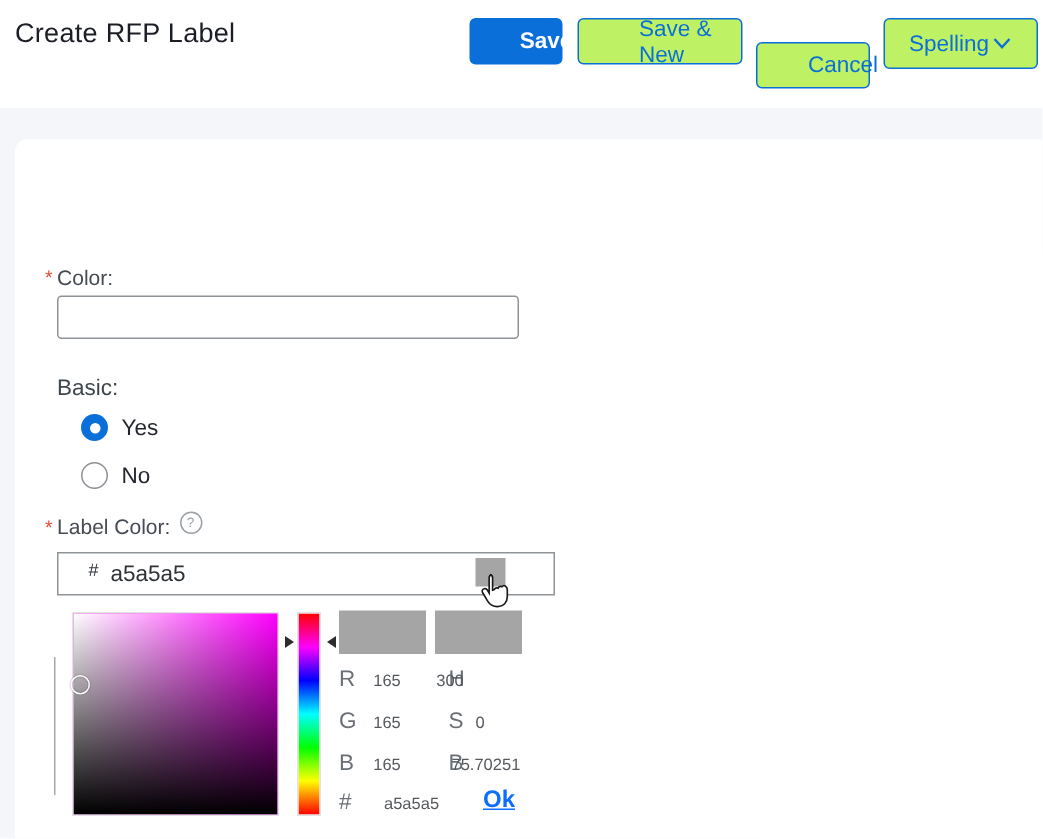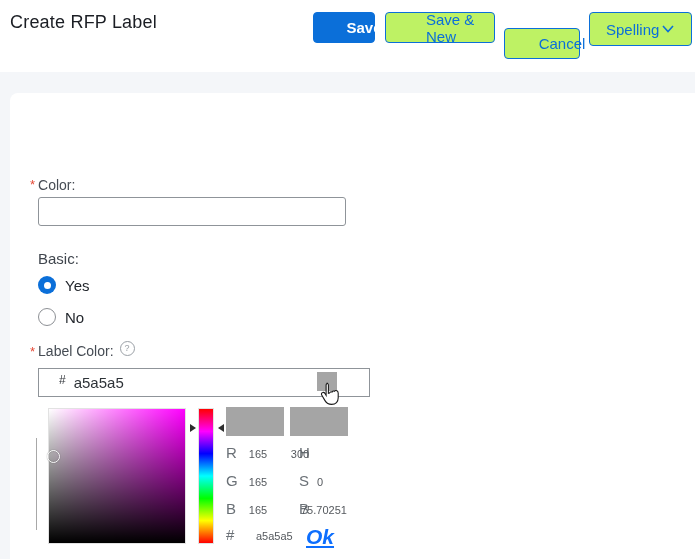--- a/index.html
+++ b/index.html
@@ -23,21 +23,21 @@
   .page-band{position:absolute;left:0;top:72px;width:695px;height:487px;background:var(--page-band,#f4f6f9);}
   .panel{position:absolute;left:10px;top:93px;width:685px;height:466px;background:#fff;border-radius:8px 0 0 0;}
   .section-title{position:absolute;left:28px;top:27px;font-size:19px;font-weight:600;color:#1b1e24;}
   .field-label{position:absolute;font-size:14px;color:#464c54;display:flex;align-items:flex-start;}
   .req{color:var(--required-red,#e54936);margin-right:3px;font-size:13px;}
   #name-label{left:20px;top:84px;}
   .text-input{position:absolute;left:28px;top:104px;width:308px;height:29px;box-sizing:border-box;
        border:1px solid #8f9499;border-radius:3px;background:#fff;font-size:15px;padding:0 8px;outline:none;
        font-family:"Liberation Sans",sans-serif;}
   #active-label{left:28px;top:157px;font-size:15px;color:#3f454d;}
-  .radio-row{position:absolute;left:28px;display:flex;align-items:center;gap:9px;cursor:pointer;}
+  .radio-row{position:absolute;left:44px;display:flex;align-items:center;gap:9px;cursor:pointer;}
   #radio-row-yes{top:183px;}
   #radio-row-no{top:215px;}
   .radio{width:18px;height:18px;border-radius:50%;box-sizing:border-box;display:flex;align-items:center;justify-content:center;}
   .radio.on{background:var(--accent,#0b6fd9);}
   .radio.on .dot{width:7px;height:7px;border-radius:50%;background:#fff;}
   .radio.off{background:#fff;border:1.5px solid #8d9095;}
   .radio-text{font-size:15px;color:#23272d;}
   #label-color-label{left:20px;top:250px;align-items:center;}
   .help-icon{width:13px;height:13px;border-radius:50%;border:1px solid #9aa0a6;color:#9aa0a6;
        font-size:9px;display:flex;align-items:center;justify-content:center;margin-left:6px;transform:translateY(-3px);}
@@ -60,22 +60,22 @@
        border-left:6px solid #2d2d2d;border-top:4px solid transparent;border-bottom:4px solid transparent;}
   .hue-arrow-right{position:absolute;left:208px;top:331px;width:0;height:0;
        border-right:6px solid #2d2d2d;border-top:4px solid transparent;border-bottom:4px solid transparent;}
   .swatch-box{position:absolute;top:314px;width:58px;height:29px;background:var(--swatch-gray,#a5a5a5);}
   #swatch-current{left:216px;}
   #swatch-new{left:280px;}
   .pk-label{position:absolute;font-size:15px;color:#6a7076;}
   .pk-value{position:absolute;font-size:11px;color:#55595e;}
   .val-right{text-align:center;}
   #b2-value{left:291px;top:411px;width:46px;overflow:hidden;white-space:nowrap;}
-  .ok-link{position:absolute;left:296px;top:432px;font-size:21px;font-weight:700;color:var(--link,#0d6efd);
-       text-decoration:underline;cursor:pointer;font-style:italic;}
+  .ok-link{position:absolute;left:312px;top:432px;font-size:16px;font-weight:700;color:var(--link,#0d6efd);
+       text-decoration:underline;cursor:pointer;}
 </style>
 </head>
 <body>
 
 <div id="app">
 
   <div class="page-title">Create RFP Label</div>
 
   <div class="btn btn-primary" id="btn-save">
     <span>Save</span>

